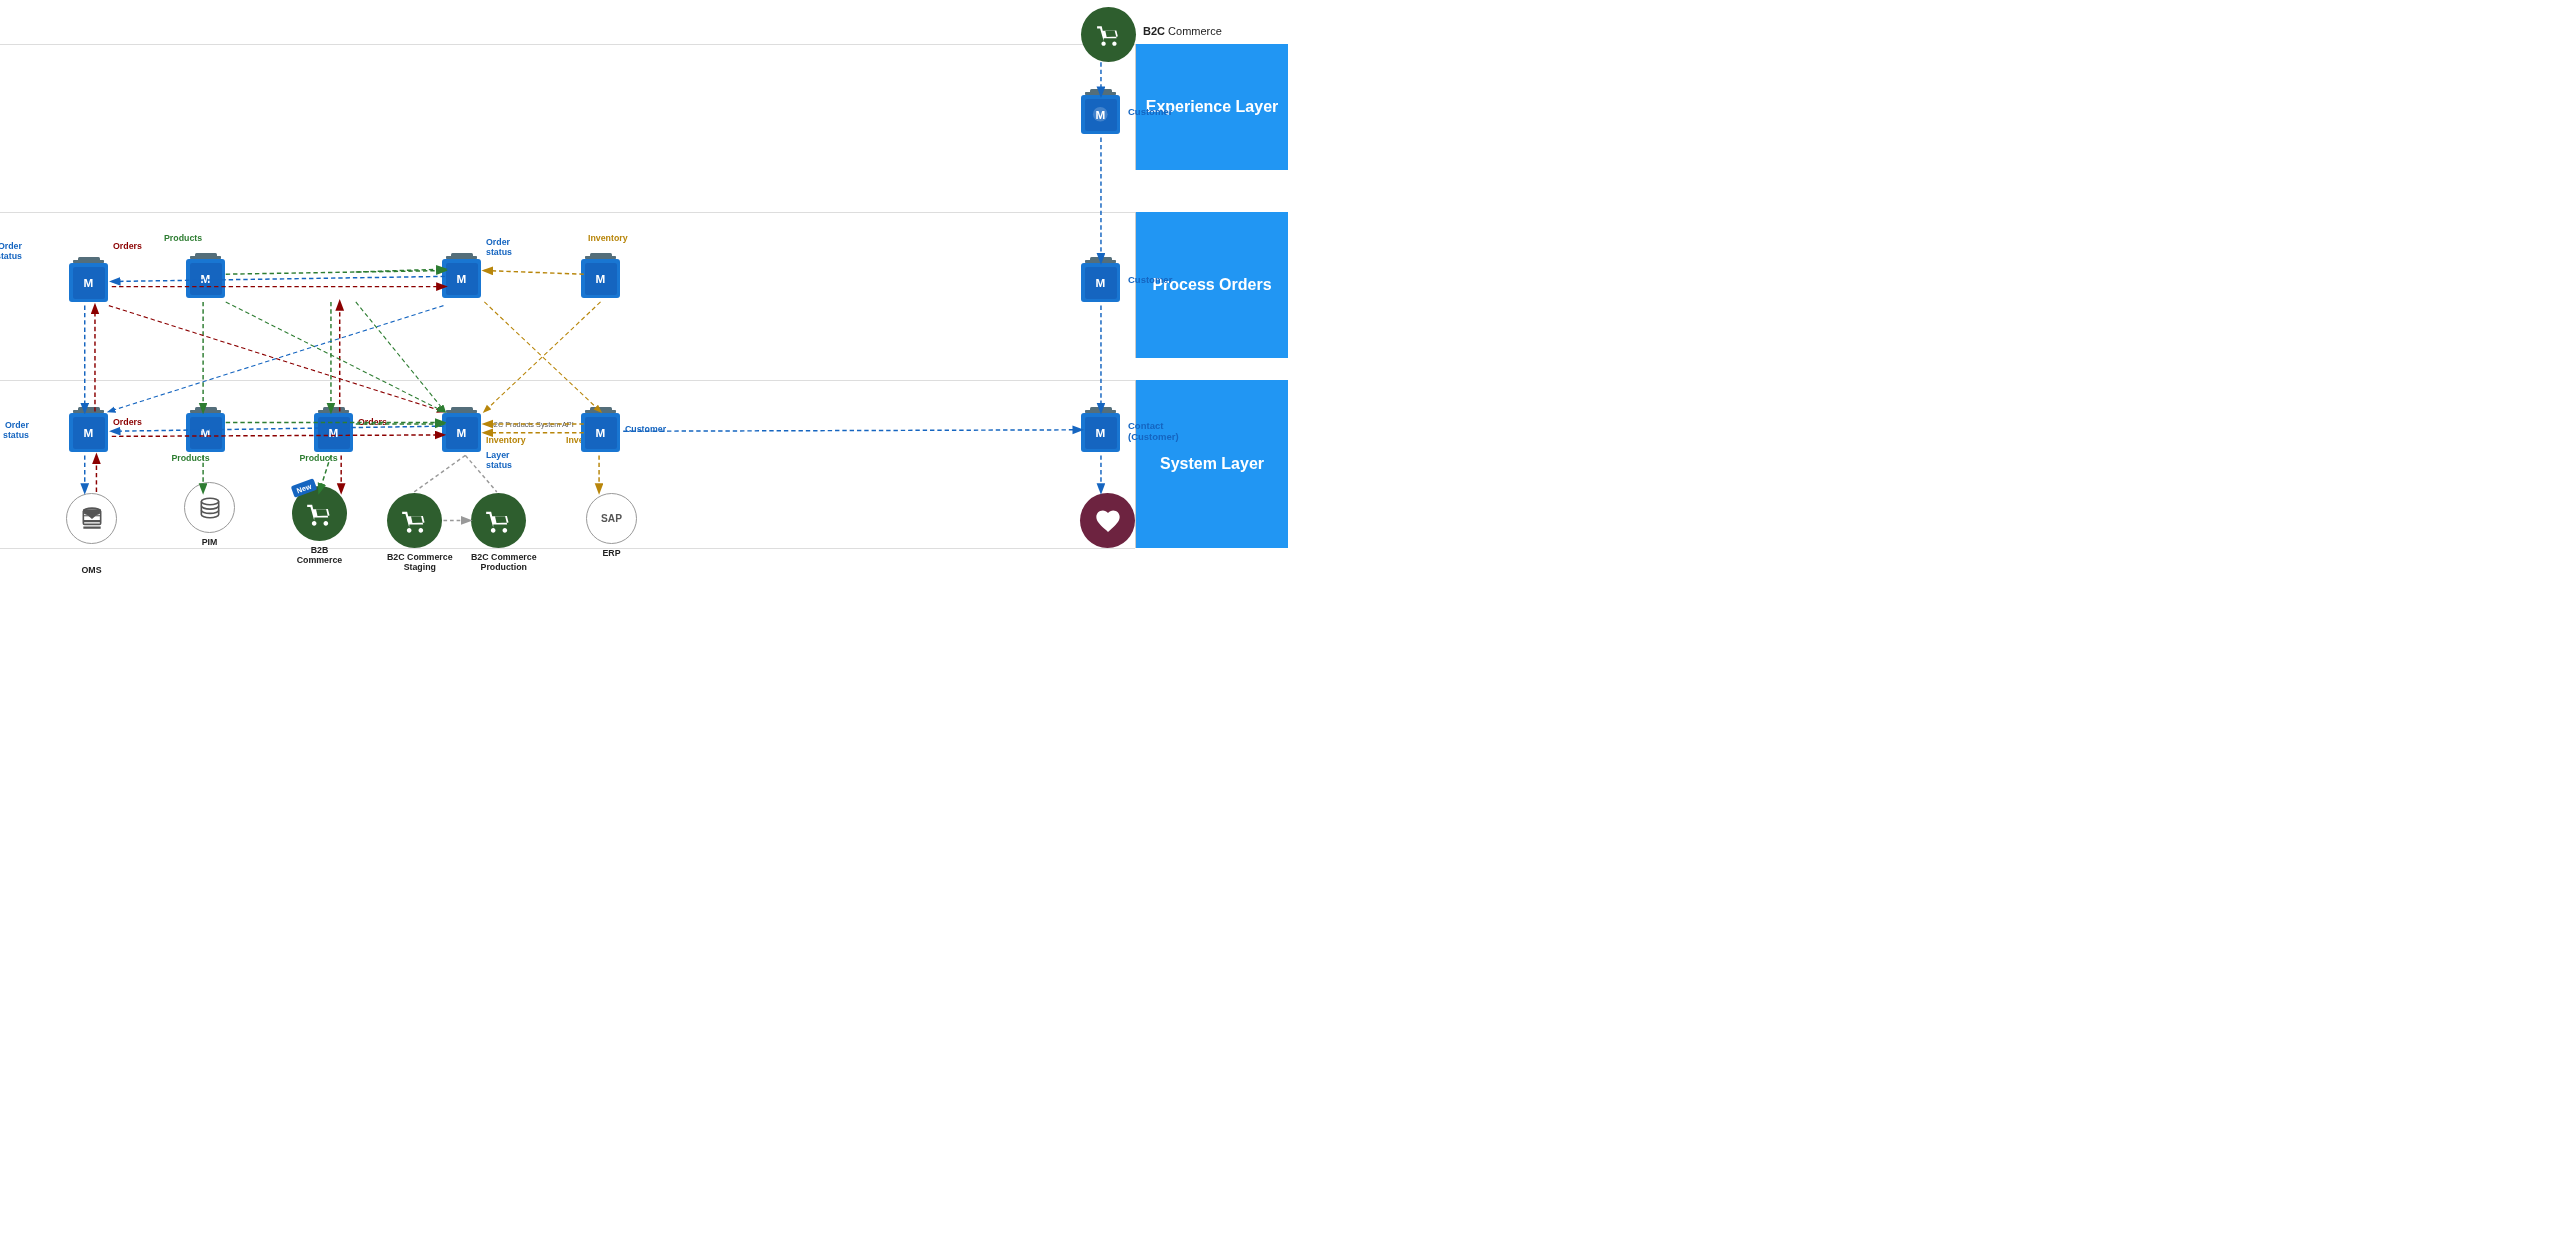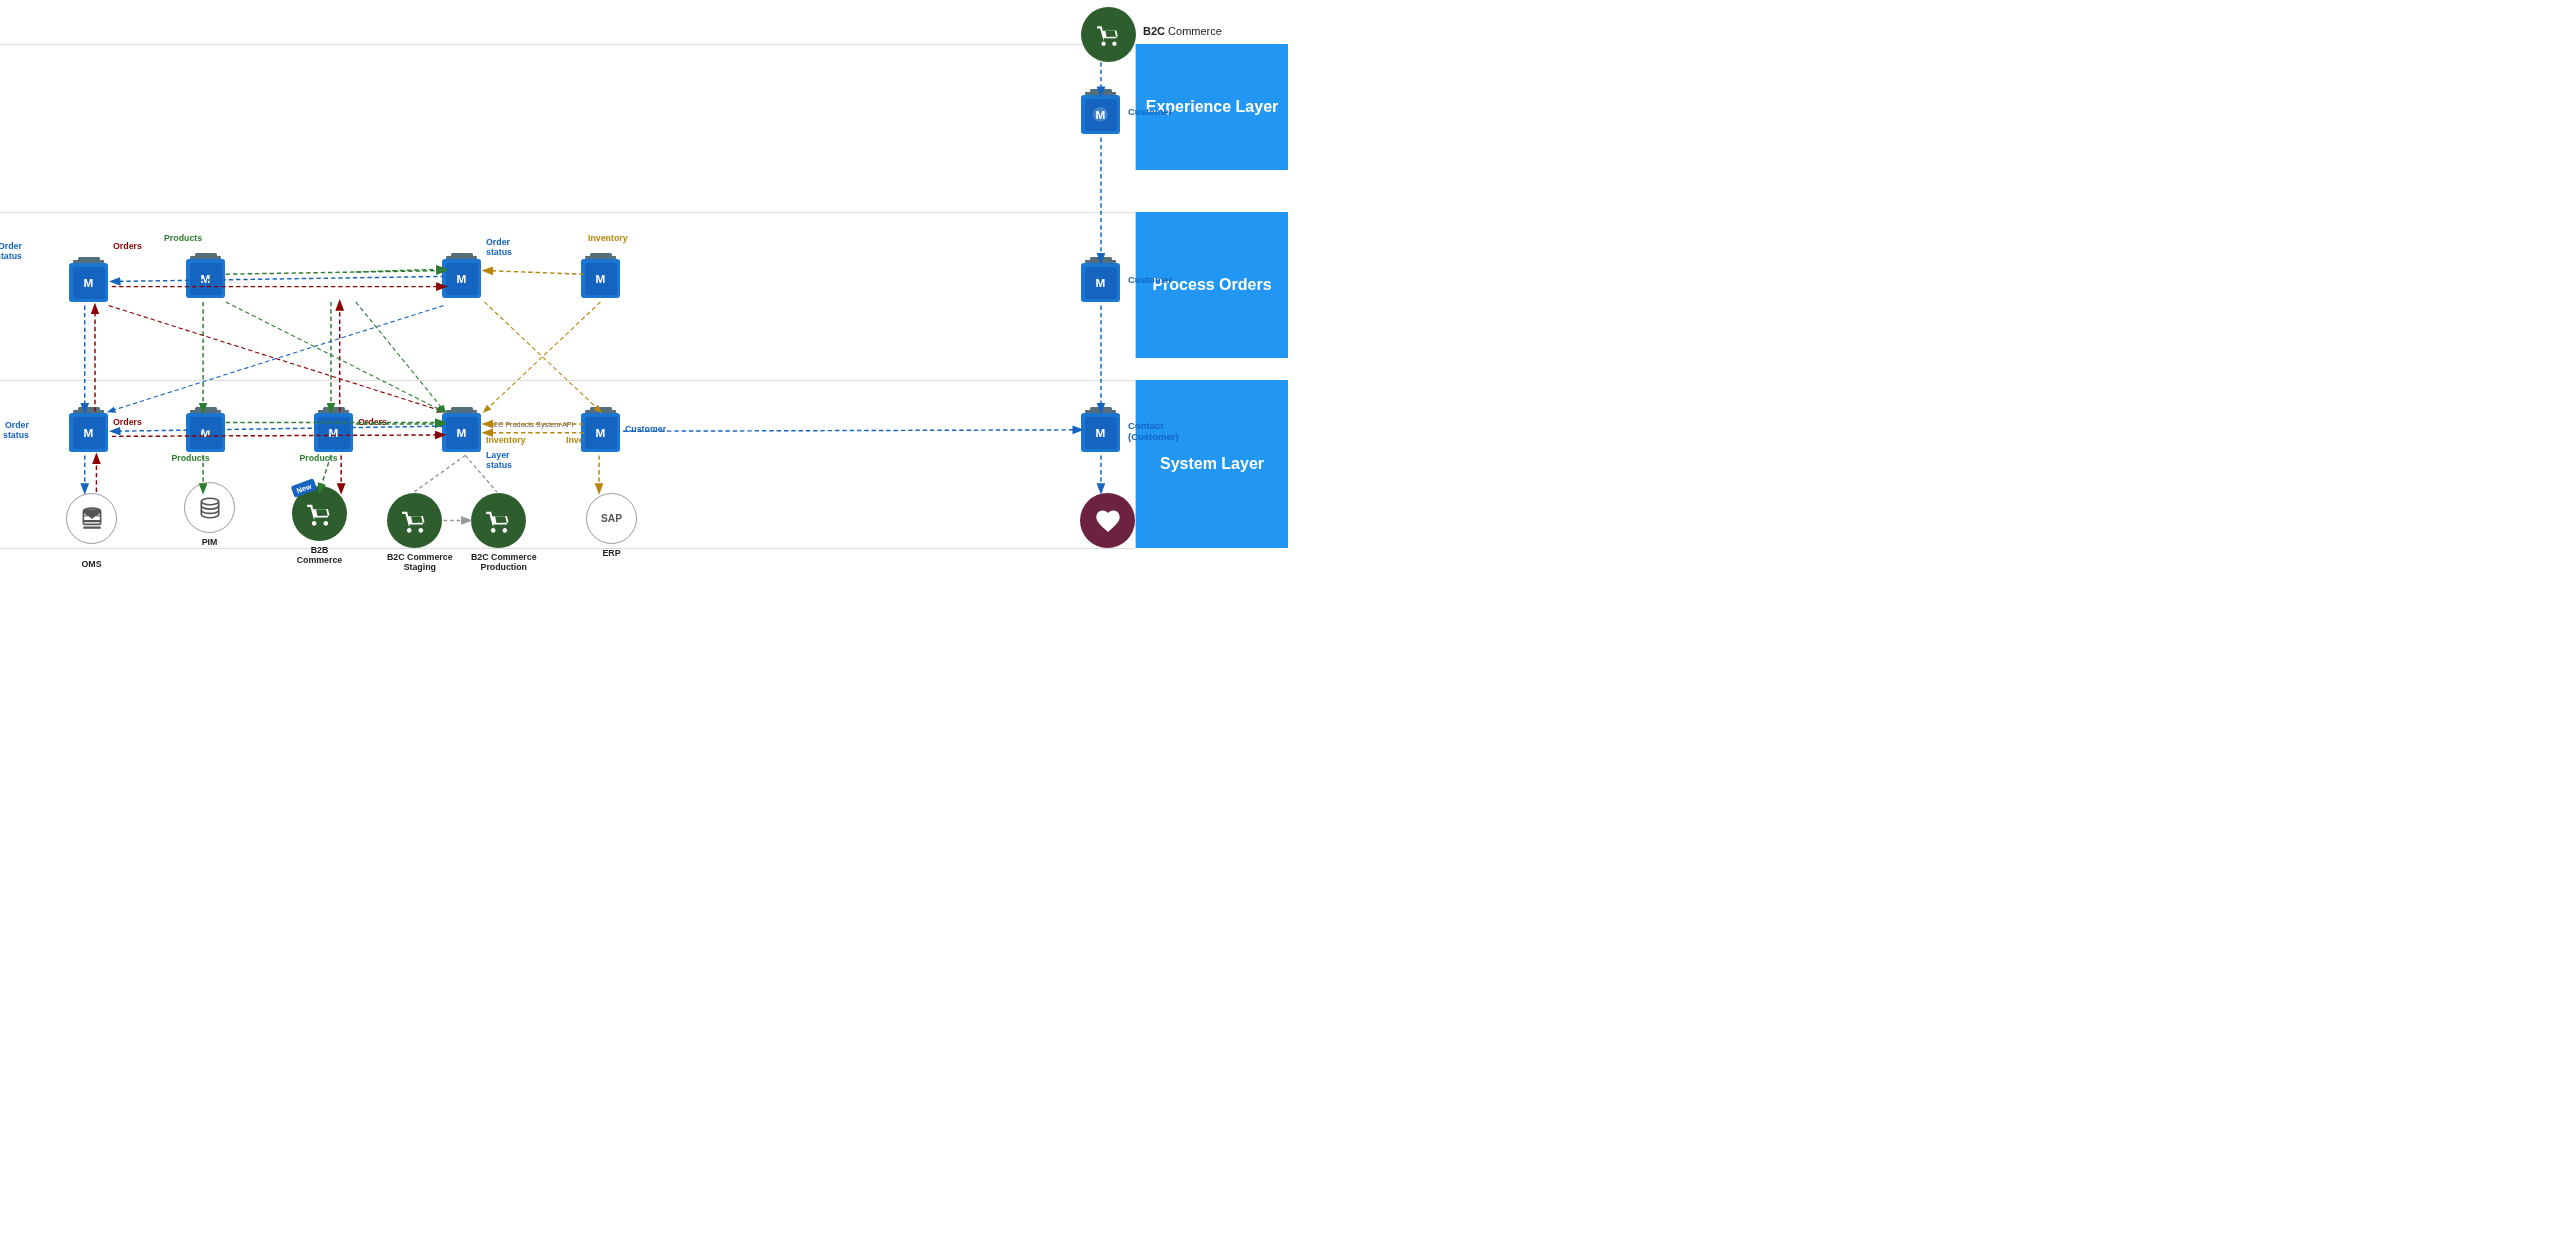--- a/index.html
+++ b/index.html
@@ -328,21 +328,21 @@
 
 <div style="position:absolute;left:66px;top:493px;">
   <div style="width:51px;height:51px;border-radius:50%;background:white;border:1.5px solid #999;display:flex;align-items:center;justify-content:center;">
     <svg width="26" height="26" viewBox="0 0 24 24" fill="#555">
       <path d="M20 3H4v2l8 7 8-7V3zM4 21h16v-2H4v2zM4 15h16v-2H4v2z"></path>
       <ellipse cx="12" cy="5" rx="8" ry="3" fill="none" stroke="#555" stroke-width="1.5"></ellipse>
       <rect x="4" y="5" width="16" height="12" rx="1" fill="none" stroke="#555" stroke-width="1.5"></rect>
       <line x1="4" y1="9" x2="20" y2="9" stroke="#555" stroke-width="1"></line>
     </svg>
   </div>
-  <div style="text-align:center;font-size:8.8px;font-weight:600;margin-top:15px;color:#222;">OMS</div>
+  <div style="text-align:center;font-size:8.8px;font-weight:600;margin-top:21px;color:#222;">OMS</div>
 </div>
 
 <div style="position:absolute;left:184px;top:482px;">
   <div style="width:51px;height:51px;border-radius:50%;background:white;border:1.5px solid #999;display:flex;align-items:center;justify-content:center;">
     <svg width="26" height="26" viewBox="0 0 24 24" fill="none" stroke="#555" stroke-width="1.5">
       <ellipse cx="12" cy="6" rx="8" ry="3"></ellipse>
       <path d="M4 6v4c0 1.66 3.58 3 8 3s8-1.34 8-3V6"></path>
       <path d="M4 10v4c0 1.66 3.58 3 8 3s8-1.34 8-3v-4"></path>
       <path d="M4 14v4c0 1.66 3.58 3 8 3s8-1.34 8-3v-4"></path>
     </svg>

